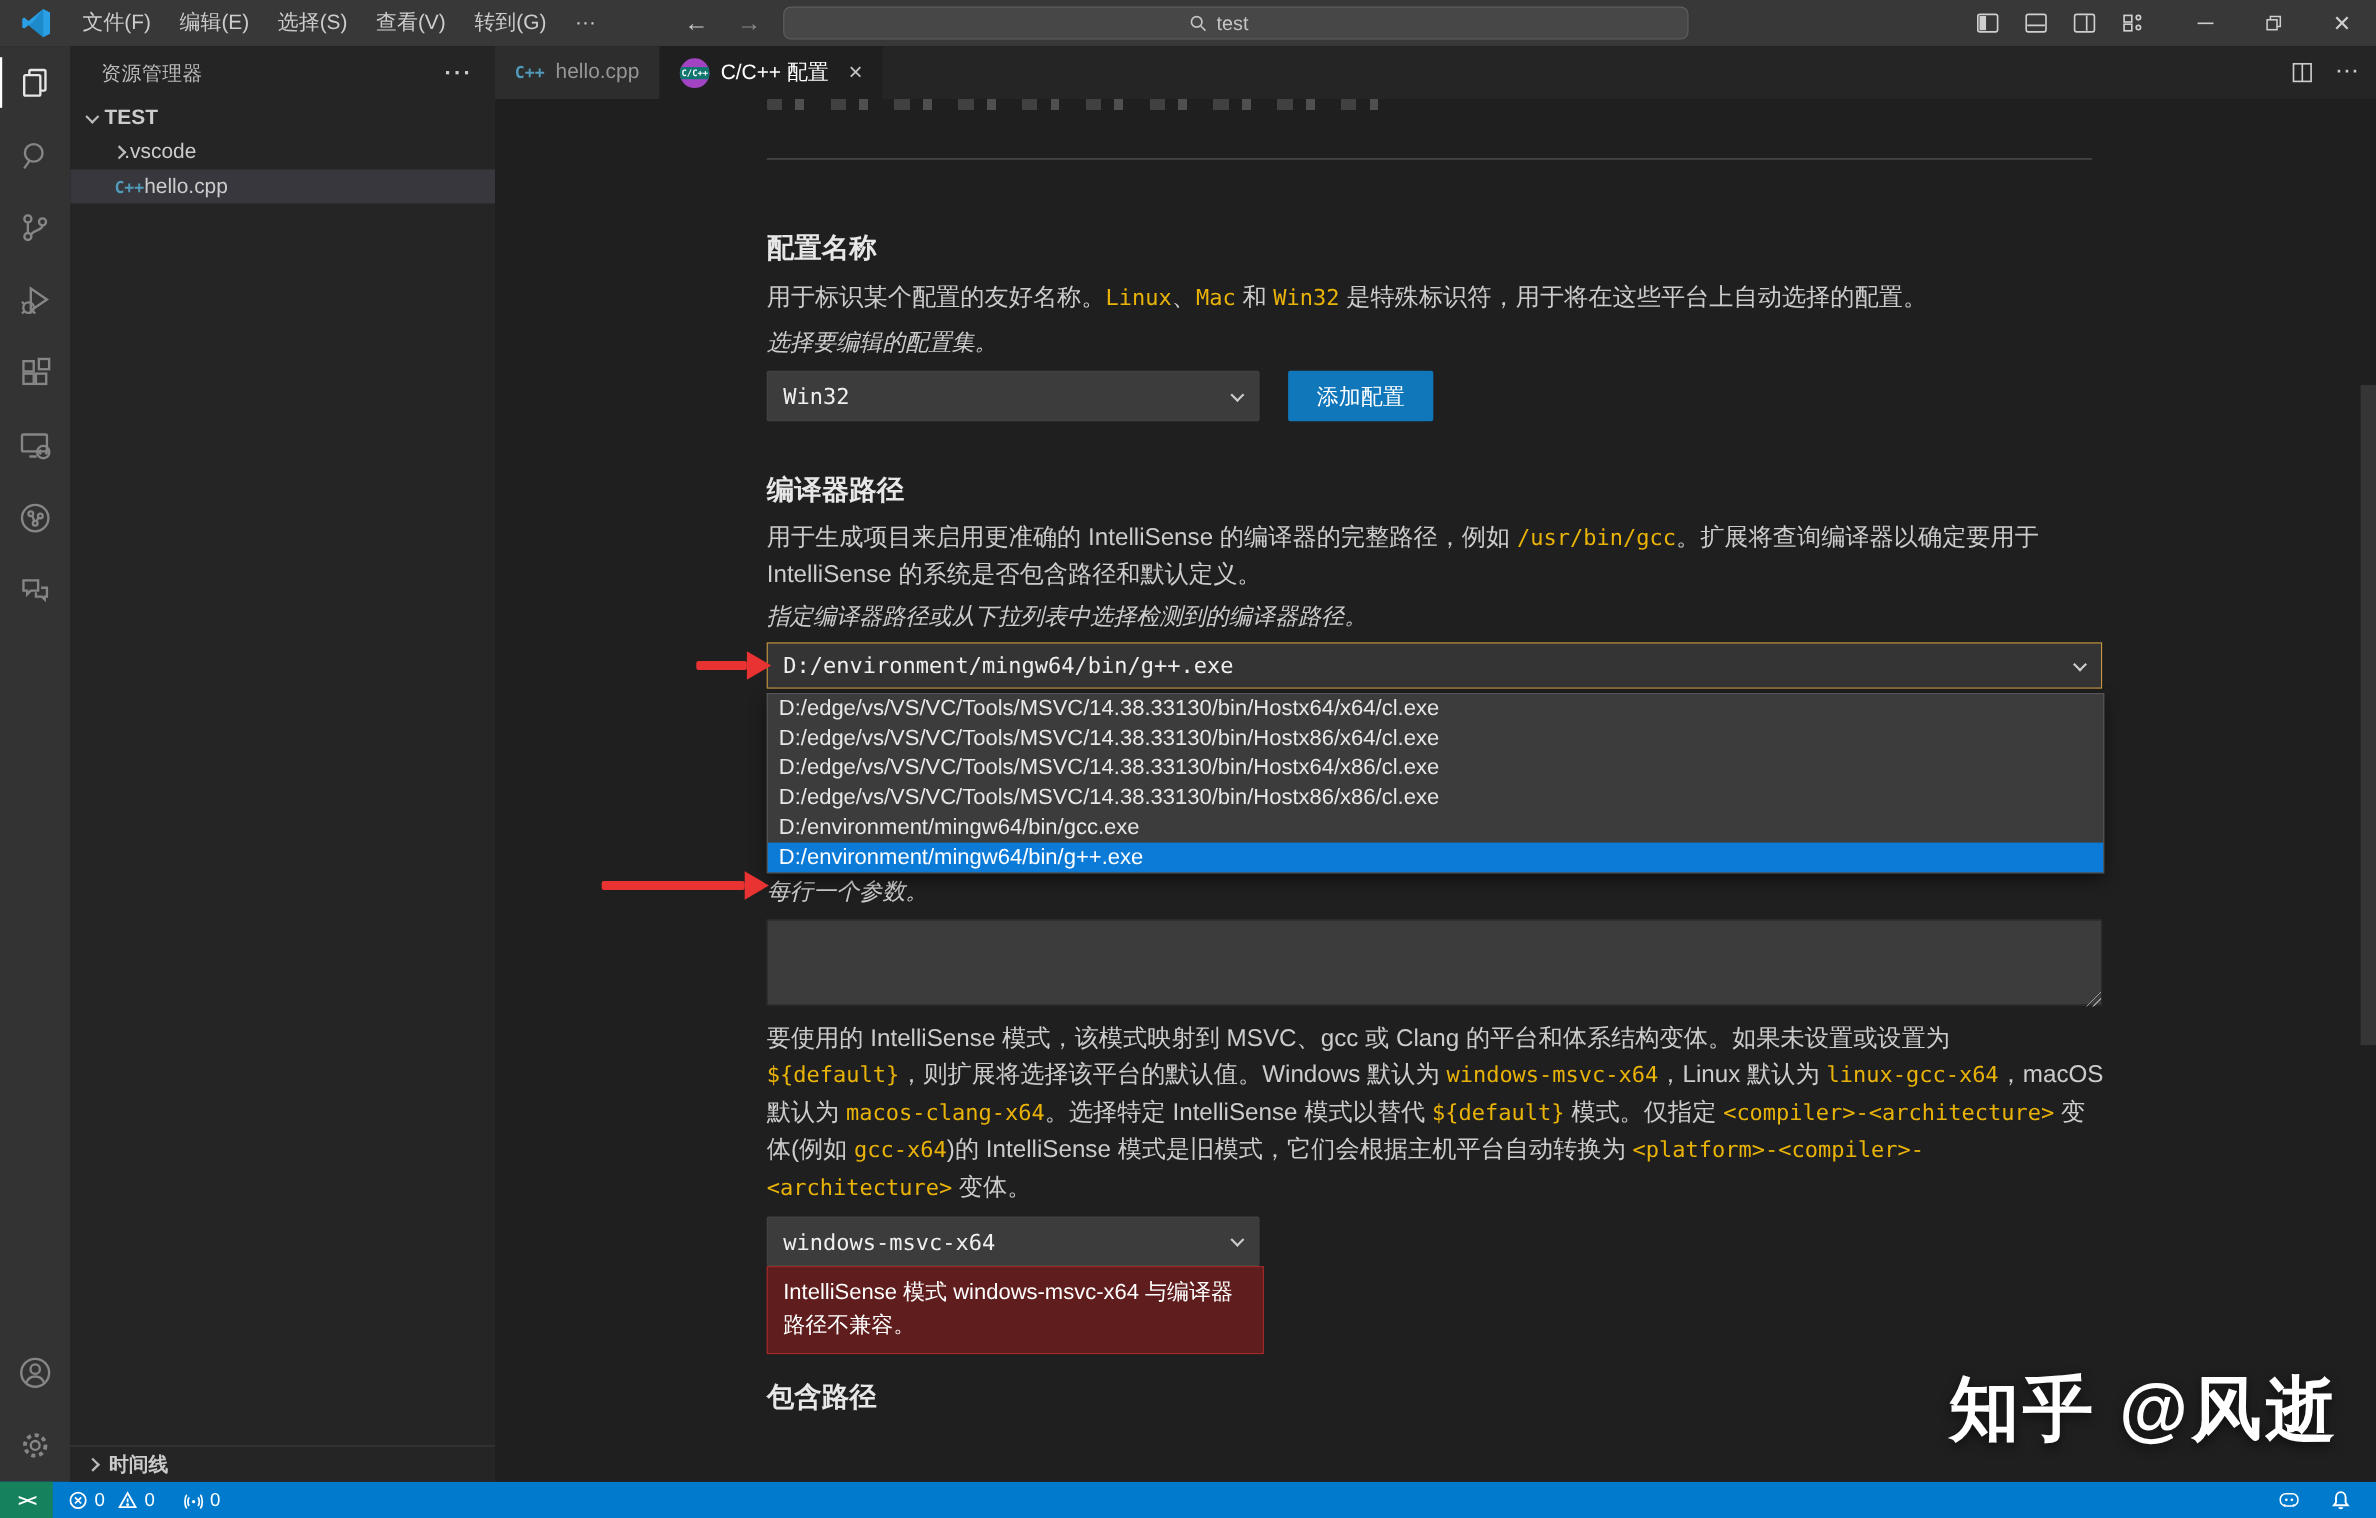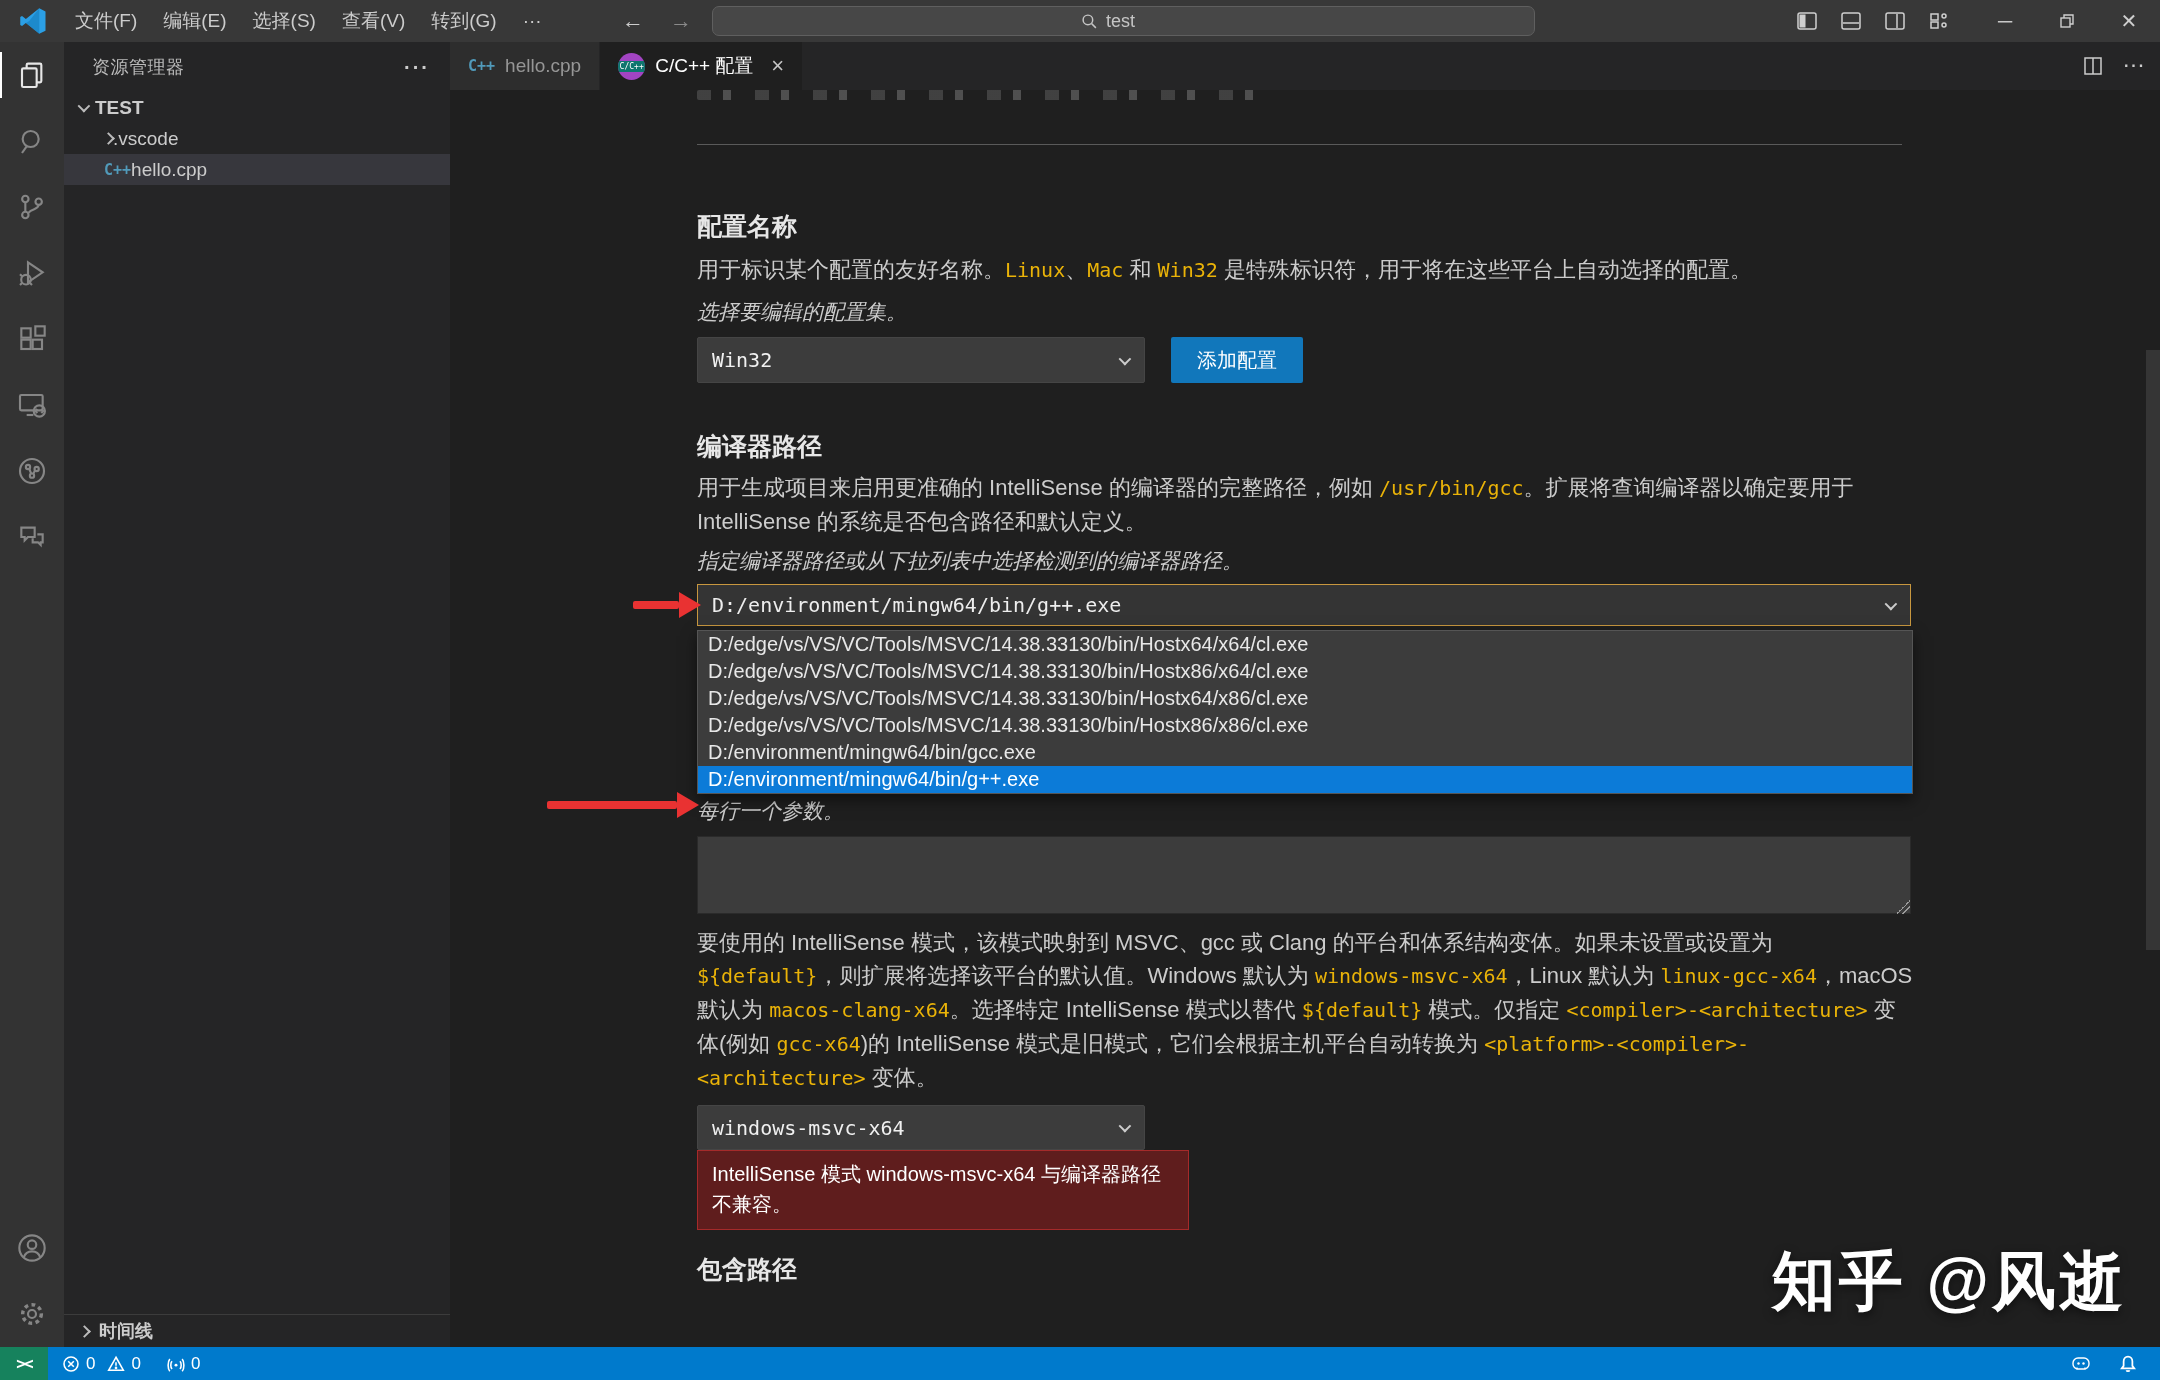--- a/index.html
+++ b/index.html
@@ -51,21 +51,21 @@
               padding-left:16px; font-weight:bold; font-size:18px; color:#cccccc; }
 
   .editor { flex:1; display:flex; flex-direction:column; background:#1f1f1f; position:relative; min-width:0; }
   .tabbar { height:48px; background:#252526; display:flex; flex:0 0 48px; position:relative; }
   .tab { display:flex; align-items:center; gap:10px; padding:0 18px; font-size:19px; }
   .tab.inactive { background:#2d2d2d; color:#969696; border-right:1px solid #252526; }
   .tab.active { background:#1f1f1f; color:#ffffff; }
   .tab-close { font-size:22px; color:#c5c5c5; margin-left:8px; }
   .cfg-icon { width:27px; height:27px; border-radius:50%; background:#a244c2; position:relative; overflow:hidden;
               display:flex; align-items:center; justify-content:center; }
-  .cfg-icon span { background:#0f766e; color:#ffffff; font-size:8px; font-weight:normal; width:100%; text-align:center;
+  .cfg-icon span { background:#0f766e; color:#ffffff; font-size:8px; font-weight:bold; width:100%; text-align:center;
                    padding:1px 0; font-family:"DejaVu Sans Mono",monospace; }
   .editor-actions { position:absolute; right:14px; top:0; height:48px; display:flex; align-items:center; gap:20px; color:#cccccc; }
 
   .content { flex:1; position:relative; overflow:hidden; padding-left:247px; }
   .col { width:1216px; }
   .sliver { margin-top:0; height:10px; width:560px; overflow:hidden;
             background:repeating-linear-gradient(90deg,#6a6a6a 0 14px,transparent 14px 26px,#8a8a8a 26px 34px,transparent 34px 58px);
             opacity:.45; border-radius:2px; }
   .divider { margin-top:44px; height:1px; width:1205px; background:#5a5a5a; }
   .h { font-size:25px; font-weight:600; color:#e7e7e7; line-height:30px; }
@@ -91,21 +91,21 @@
              white-space:nowrap; overflow:hidden; }
   .dd-item.selected { background:#0c7bd8; color:#ffffff; }
   .args-hint { margin-top:170px; }
   .argsbox { margin-top:10px; width:1214px; height:78px; background:#3c3c3c; border:1px solid #2a2a2a;
              resize:none; position:relative; color:#eee; font-size:20px; font-family:"DejaVu Sans Mono",monospace; }
   .gripwrap { position:relative; width:1214px; }
   .grip { position:absolute; right:1px; bottom:4px; width:14px; height:14px;
           background:linear-gradient(135deg,transparent 0 50%,#9a9a9a 50% 56%,transparent 56% 70%,#9a9a9a 70% 76%,transparent 76%); }
   .select2wrap { margin-top:10px; width:448px; }
   .select.h45 { height:45px; }
-  .errorbox { width:492px; background:#5f1d1d; border:1px solid #a52a2a; padding:8px 14px 10px;
+  .errorbox { width:452px; background:#5f1d1d; border:1px solid #a52a2a; padding:8px 14px 10px;
               color:#ffffff; font-size:20px; line-height:30px; }
   .arrow { position:absolute; display:flex; align-items:center; z-index:9; }
   .arrow .tail { height:8px; background:#e93232; border-radius:2px; }
   .arrow .head { width:0; height:0; border-left:22px solid #e93232;
                  border-top:13px solid transparent; border-bottom:13px solid transparent; }
   .arrow1 { left:-64px; top:8px; }
   .arrow1 .tail { width:46px; }
   .arrow2 { left:-150px; top:162px; }
   .arrow2 .tail { width:130px; }
   .watermark { position:absolute; right:34px; top:1148px; font-size:64px; font-weight:bold; color:#ffffff;

